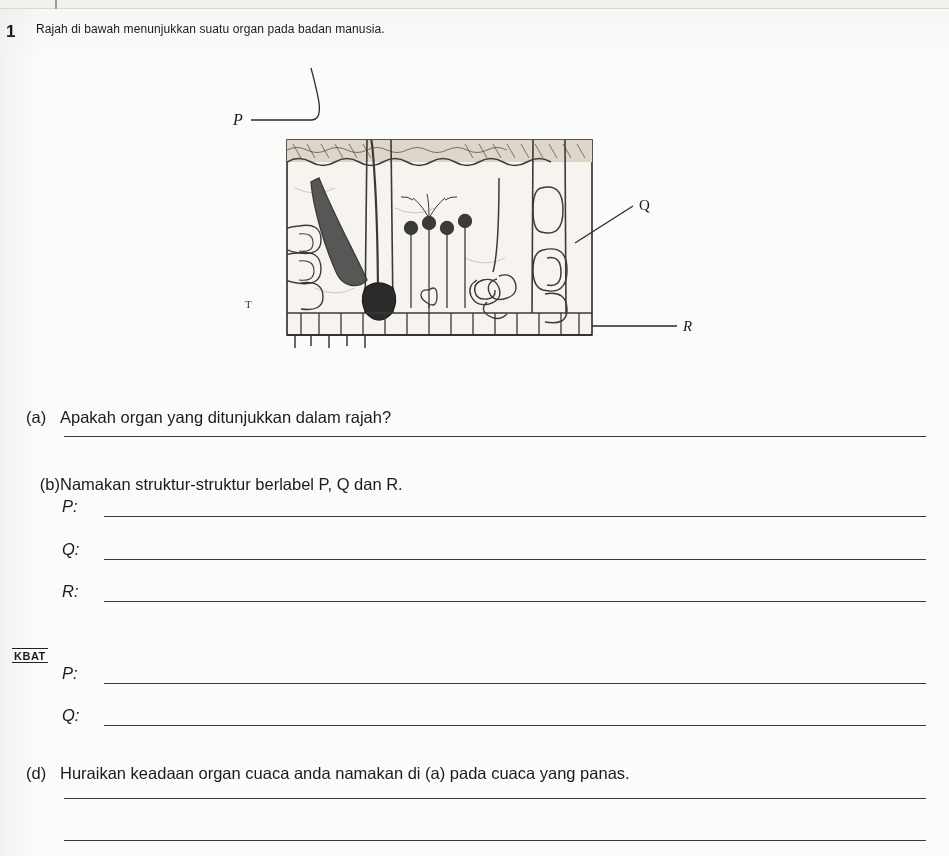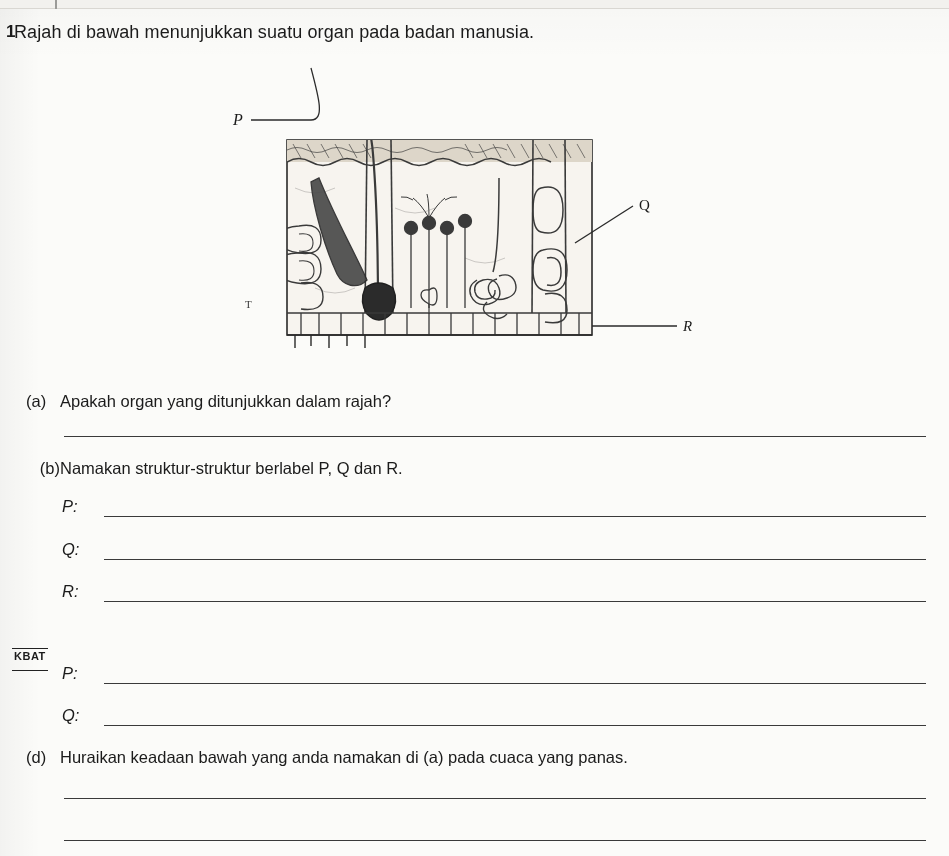--- a/index.html
+++ b/index.html
@@ -42,41 +42,42 @@
 
   .qnum {
     position: absolute;
     left: 6px;
     top: 22px;
     font-size: 17px;
     font-weight: 700;
   }
   .qtitle {
     position: absolute;
-    left: 14px;
+    left: 36px;
     top: 22px;
-    font-size: 18px;
+    font-size: 12px;
     letter-spacing: 0.1px;
   }
 
   
   .diagram {
     position: absolute;
     left: 215px;
     top: 58px;
     width: 505px;
     height: 300px;
   }
   .diagram svg { display: block; }
 
   
   .qlabel {
     position: absolute;
     font-size: 16.5px;
     white-space: nowrap;
+    margin-top: 16px;
   }
   .qlabel .lab {
     display: inline-block;
     width: 34px;
   }
   .sublabel {
     position: absolute;
     font-size: 16.5px;
     font-style: italic;
   }
@@ -87,21 +88,21 @@
   }
   .kbat {
     position: absolute;
     left: 12px;
     top: 648px;
     font-size: 11px;
     font-weight: 700;
     letter-spacing: 0.5px;
     border-top: 1.6px solid #222;
     border-bottom: 1.6px solid #222;
-    padding: 1px 2px 8px 2px;
+    padding: 1px 2px 0 2px;
     line-height: 12px;
   }
 </style>
 </head>
 <body>
 
 <div class="page">
 
   <div class="top-edge">
     <div class="nick"></div>
@@ -237,18 +238,18 @@
 
   <div class="kbat">KBAT</div>
 
   <div class="sublabel" style="left:62px; top:664px;">P:</div>
   <div class="rule" style="left:104px; top:683px; width:822px;"></div>
 
   <div class="sublabel" style="left:62px; top:706px;">Q:</div>
   <div class="rule" style="left:104px; top:725px; width:822px;"></div>
 
   <div class="qlabel" style="left:26px; top:748px;">
-    <span class="lab">(d)</span><span>Huraikan keadaan bawah yang anda namakan di (a) pada cuaca yang panas.</span>
+    <span class="lab">(d)</span><span>Huraikan keadaan organ cuaca anda namakan di (a) pada cuaca yang panas.</span>
   </div>
   <div class="rule" style="left:64px; top:798px; width:862px;"></div>
   <div class="rule" style="left:64px; top:840px; width:862px;"></div>
 
 </div>
 
 </body></html>

